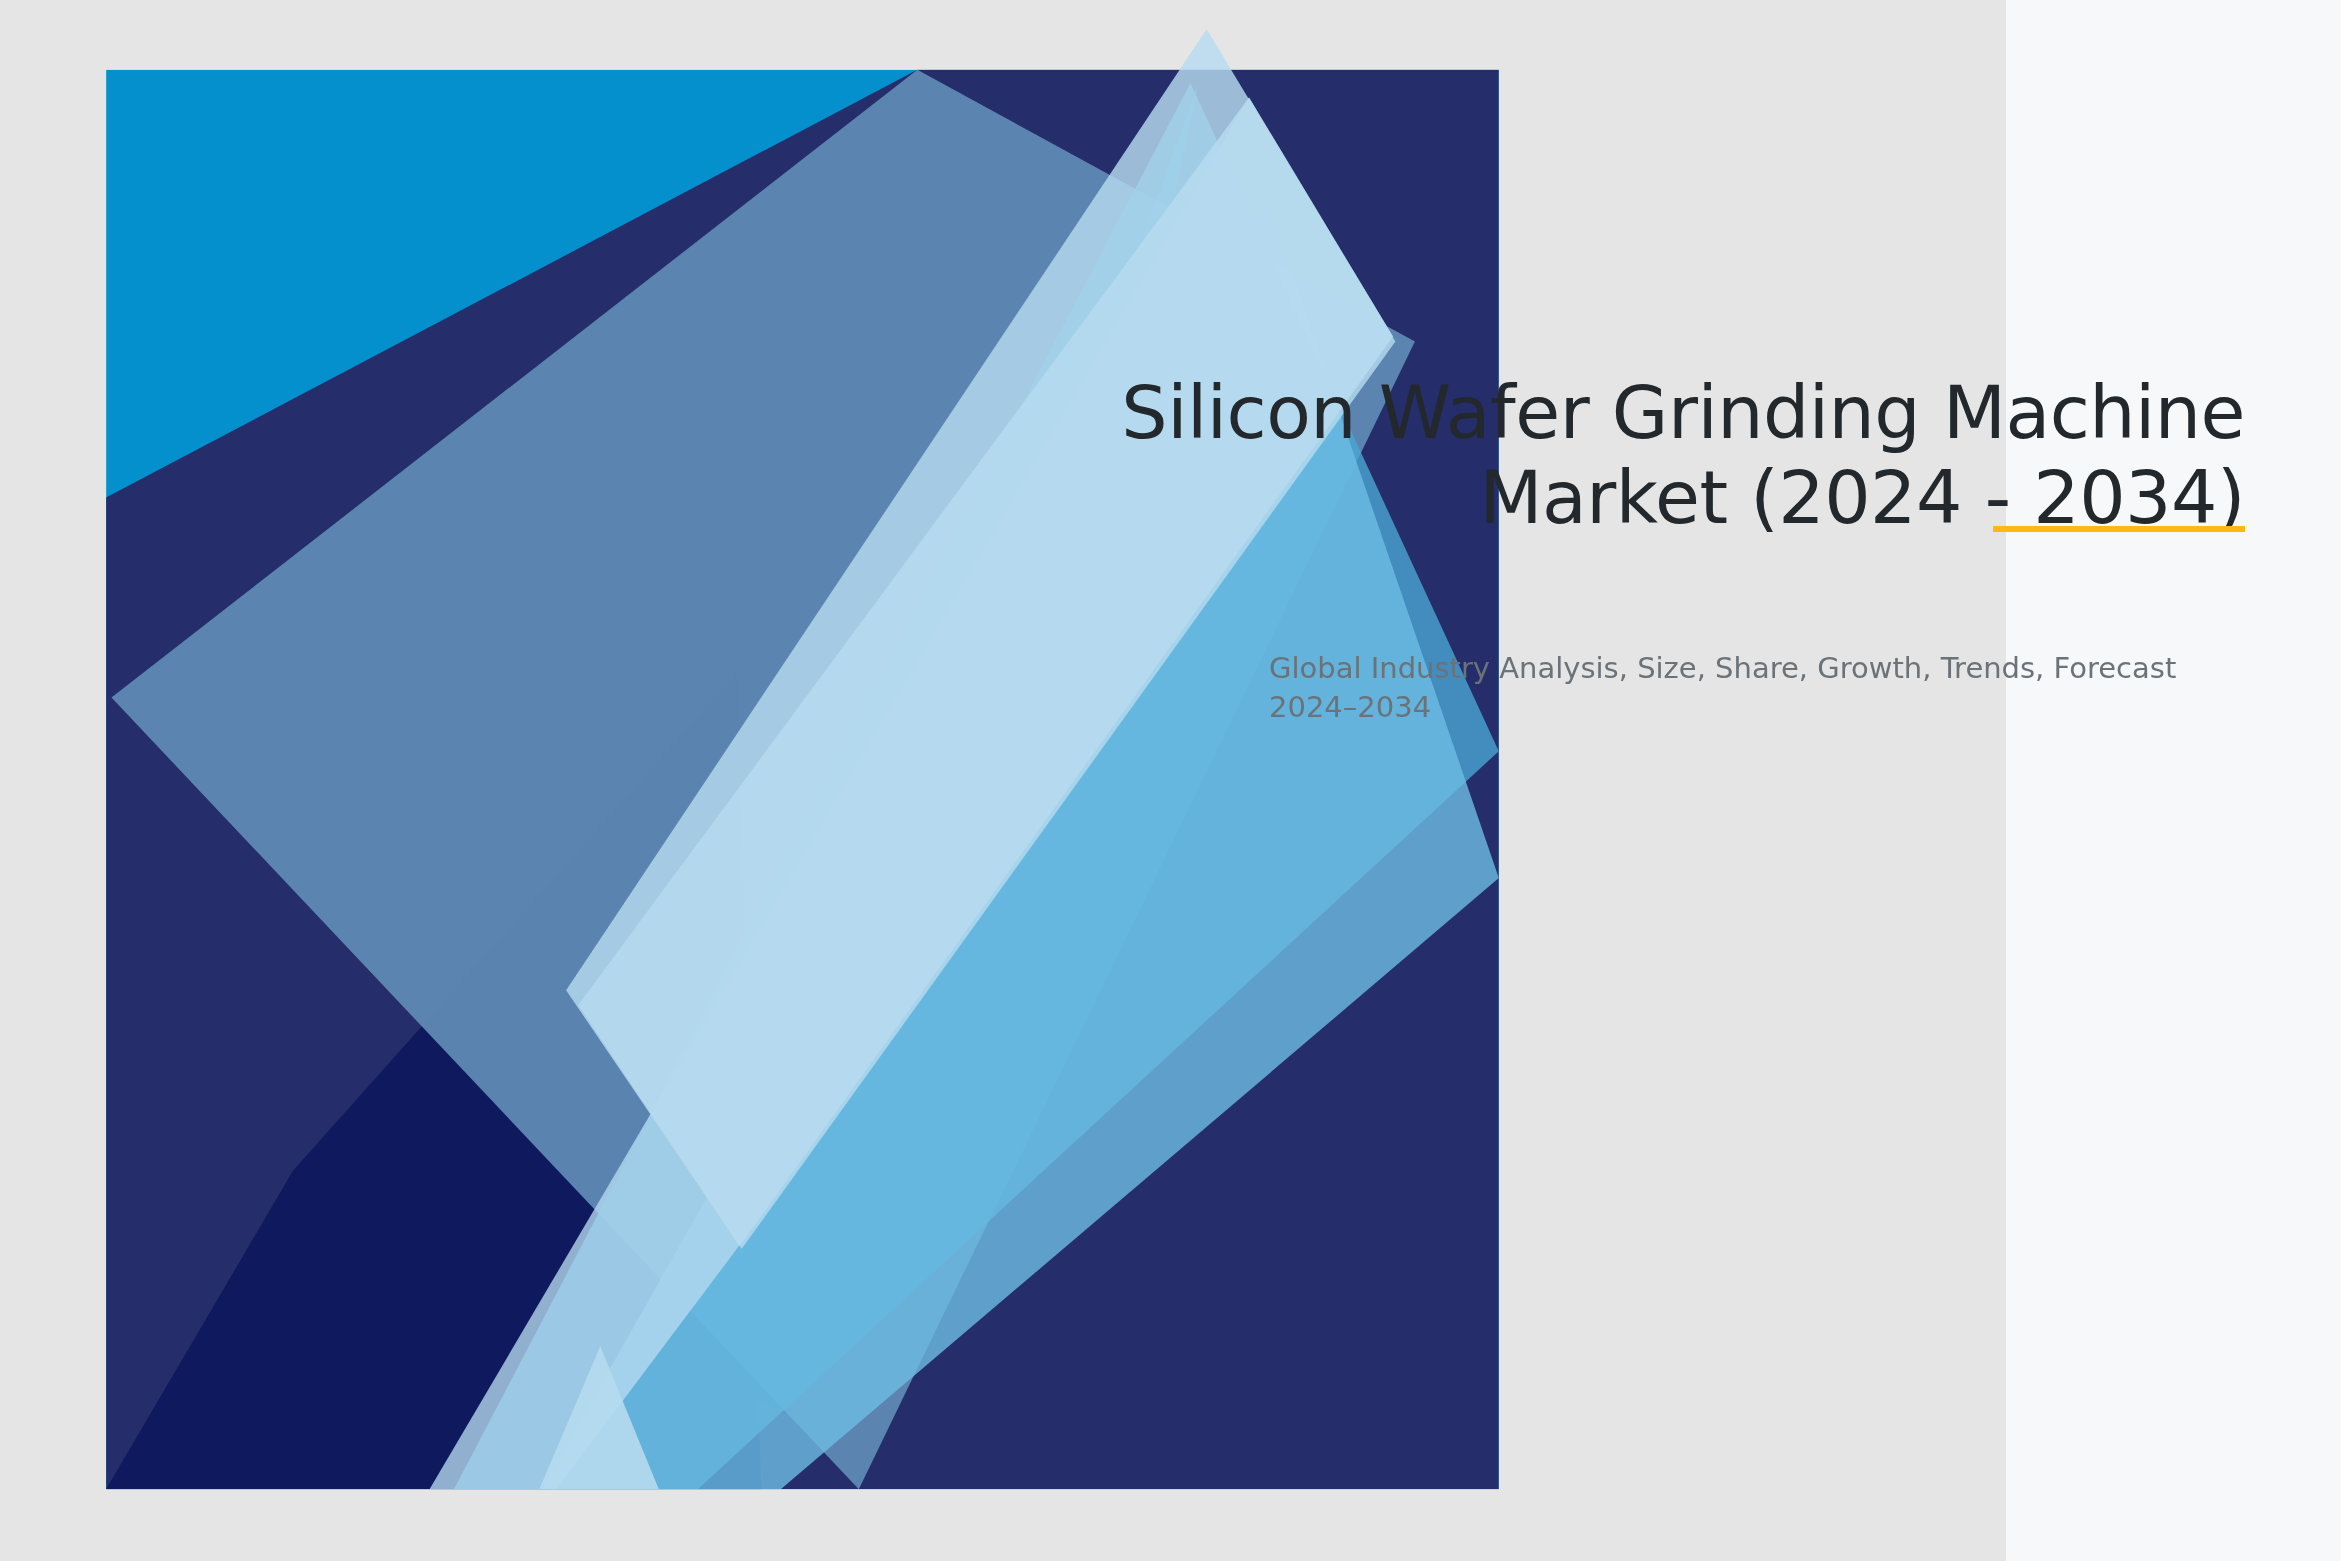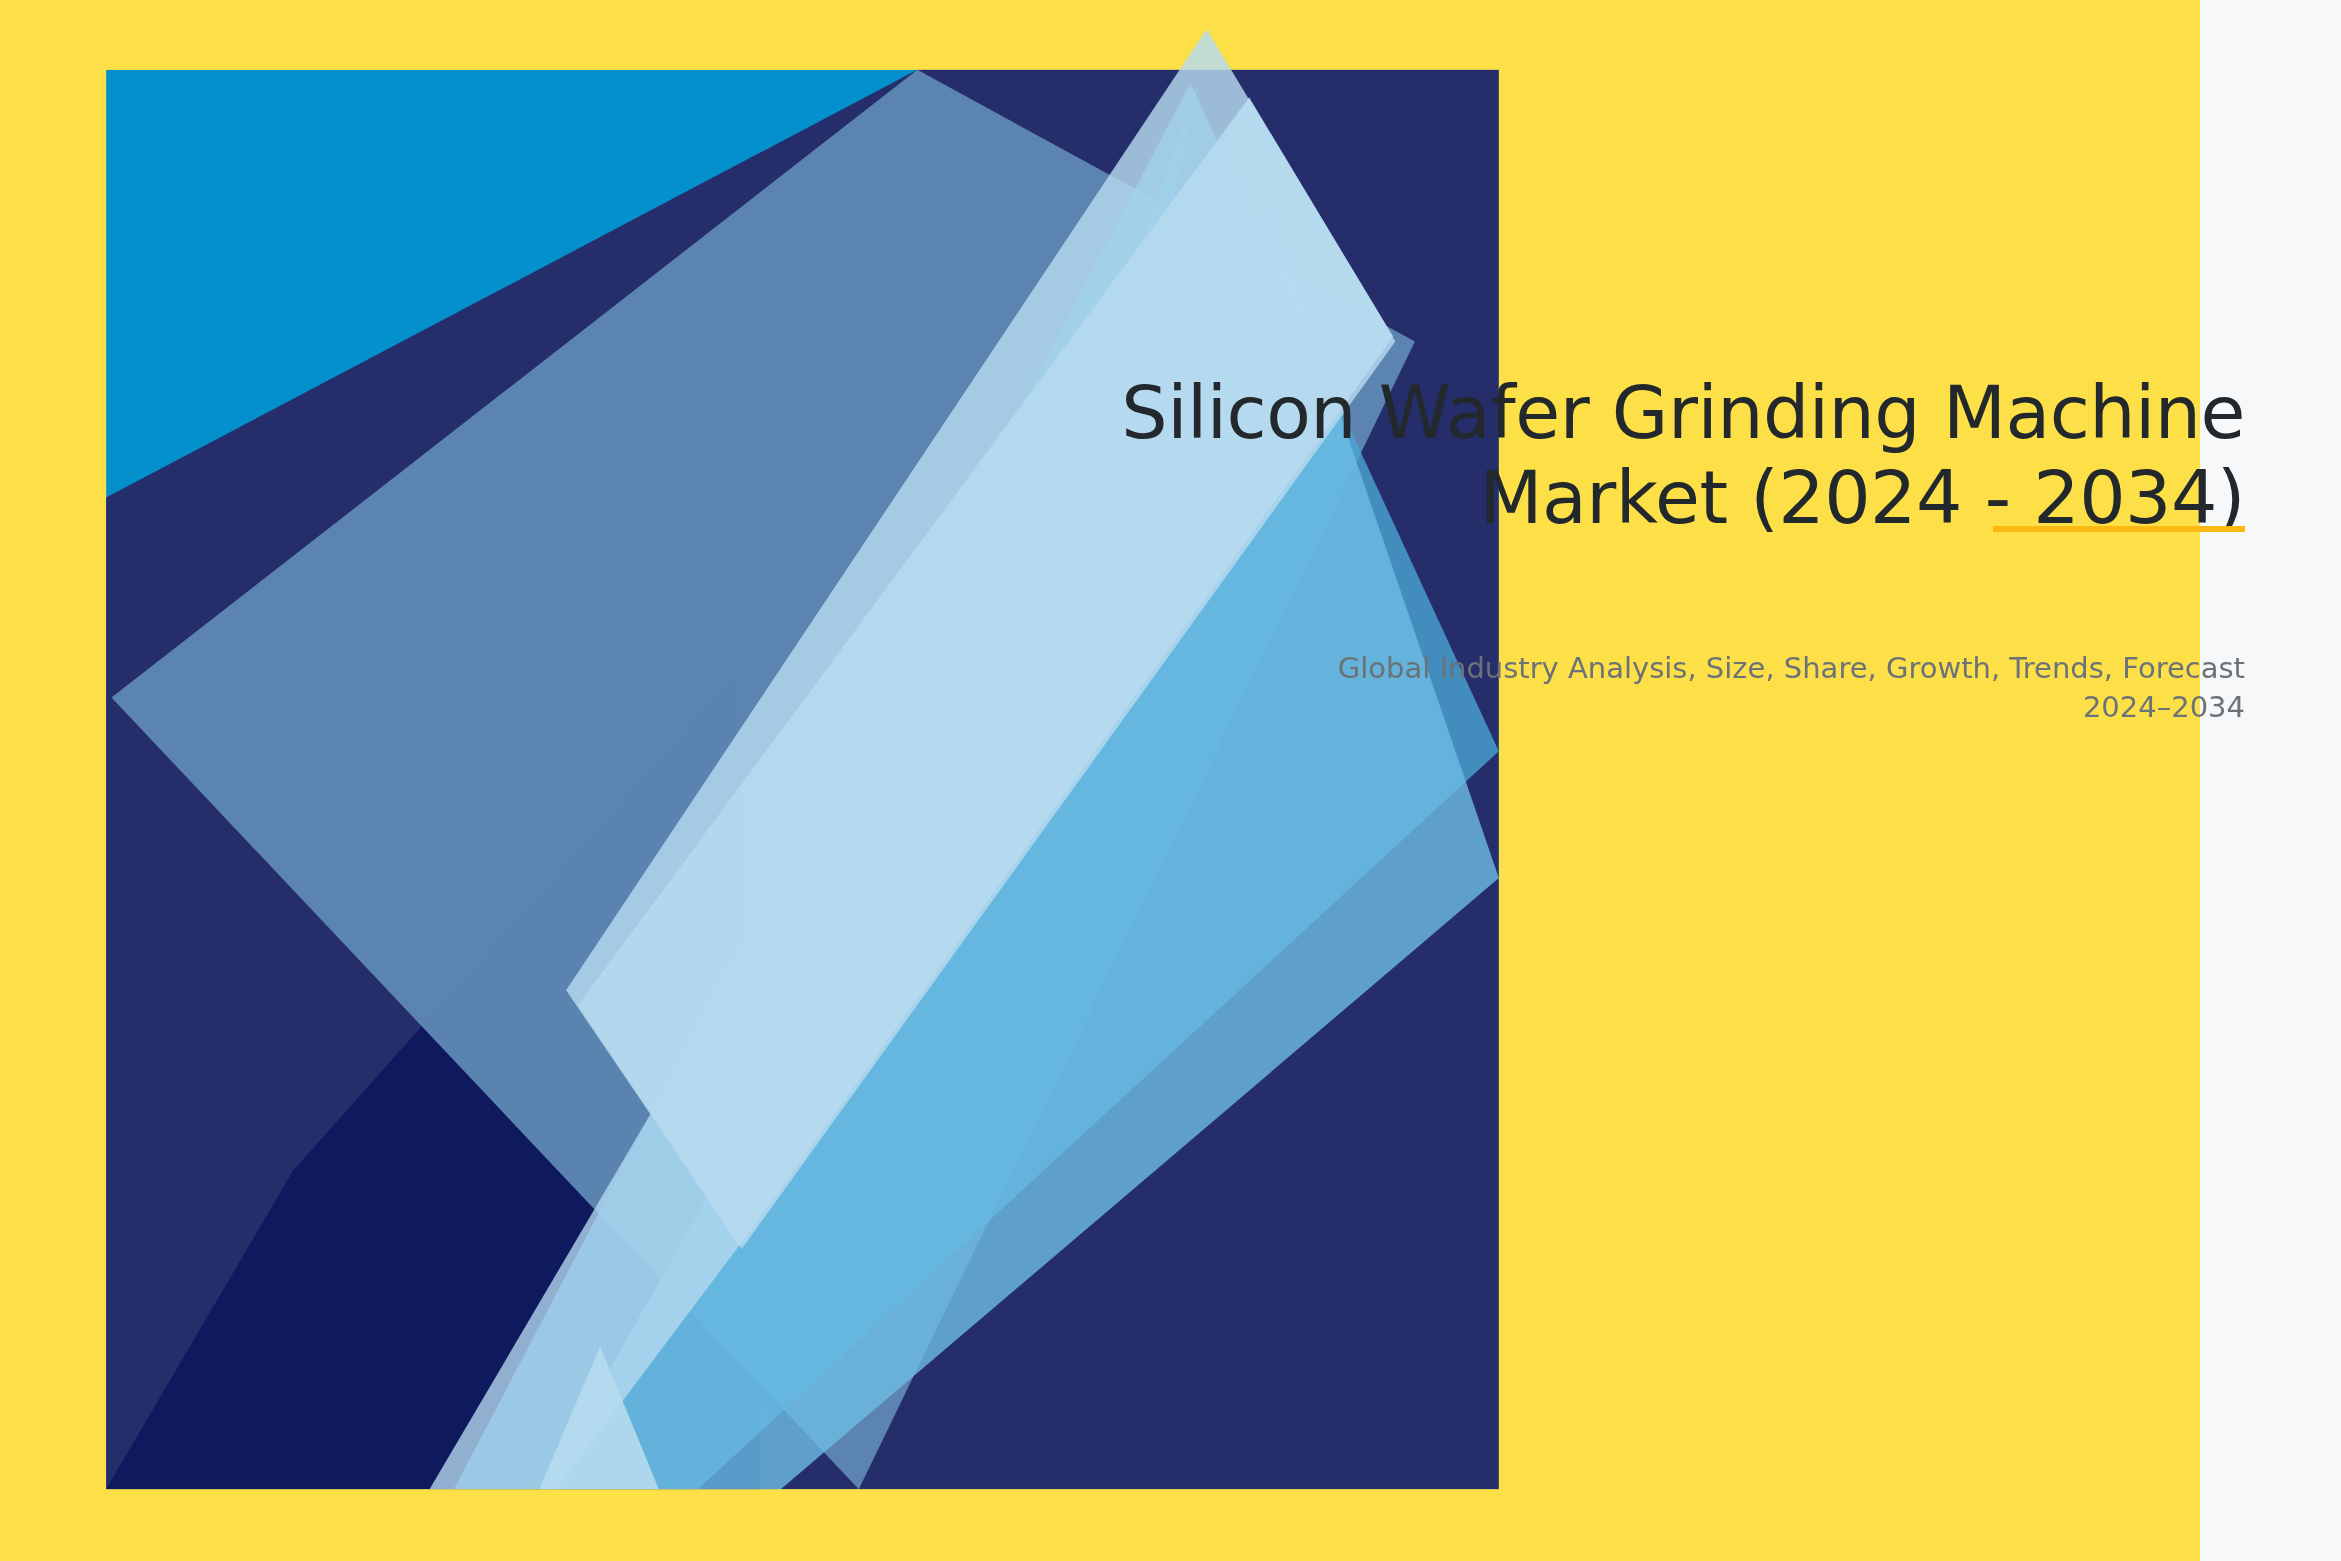--- a/index.html
+++ b/index.html
@@ -11,23 +11,23 @@
   }
   body {
     background: #f7f8fa;
     font-family: "DejaVu Sans", sans-serif;
     position: relative;
   }
 
   #cover {
     position: absolute;
     inset: 0;
-    width: 2200px;
+    width: 2006px;
     height: 1561px;
-    background: #fde047;
+    background: #e5e5e5;
   }
 
   
   #artwork {
     position: absolute;
     left: 0;
     top: 0;
     width: 2342px;
     height: 1561px;
   }
@@ -62,21 +62,21 @@
     background: #fcb813;
     z-index: 6;
   }
 
   #cover-subtitle {
     position: absolute;
     left: 1269px;
     top: 649px;
     width: 976px;
     margin: 0;
-    text-align: right;
+    text-align: left;
     font-family: "DejaVu Sans", sans-serif;
     font-size: 29px;
     line-height: 1.34;
     font-weight: 400;
     color: #6b7278;
     z-index: 5;
   }
 </style>
 </head>
 <body>

